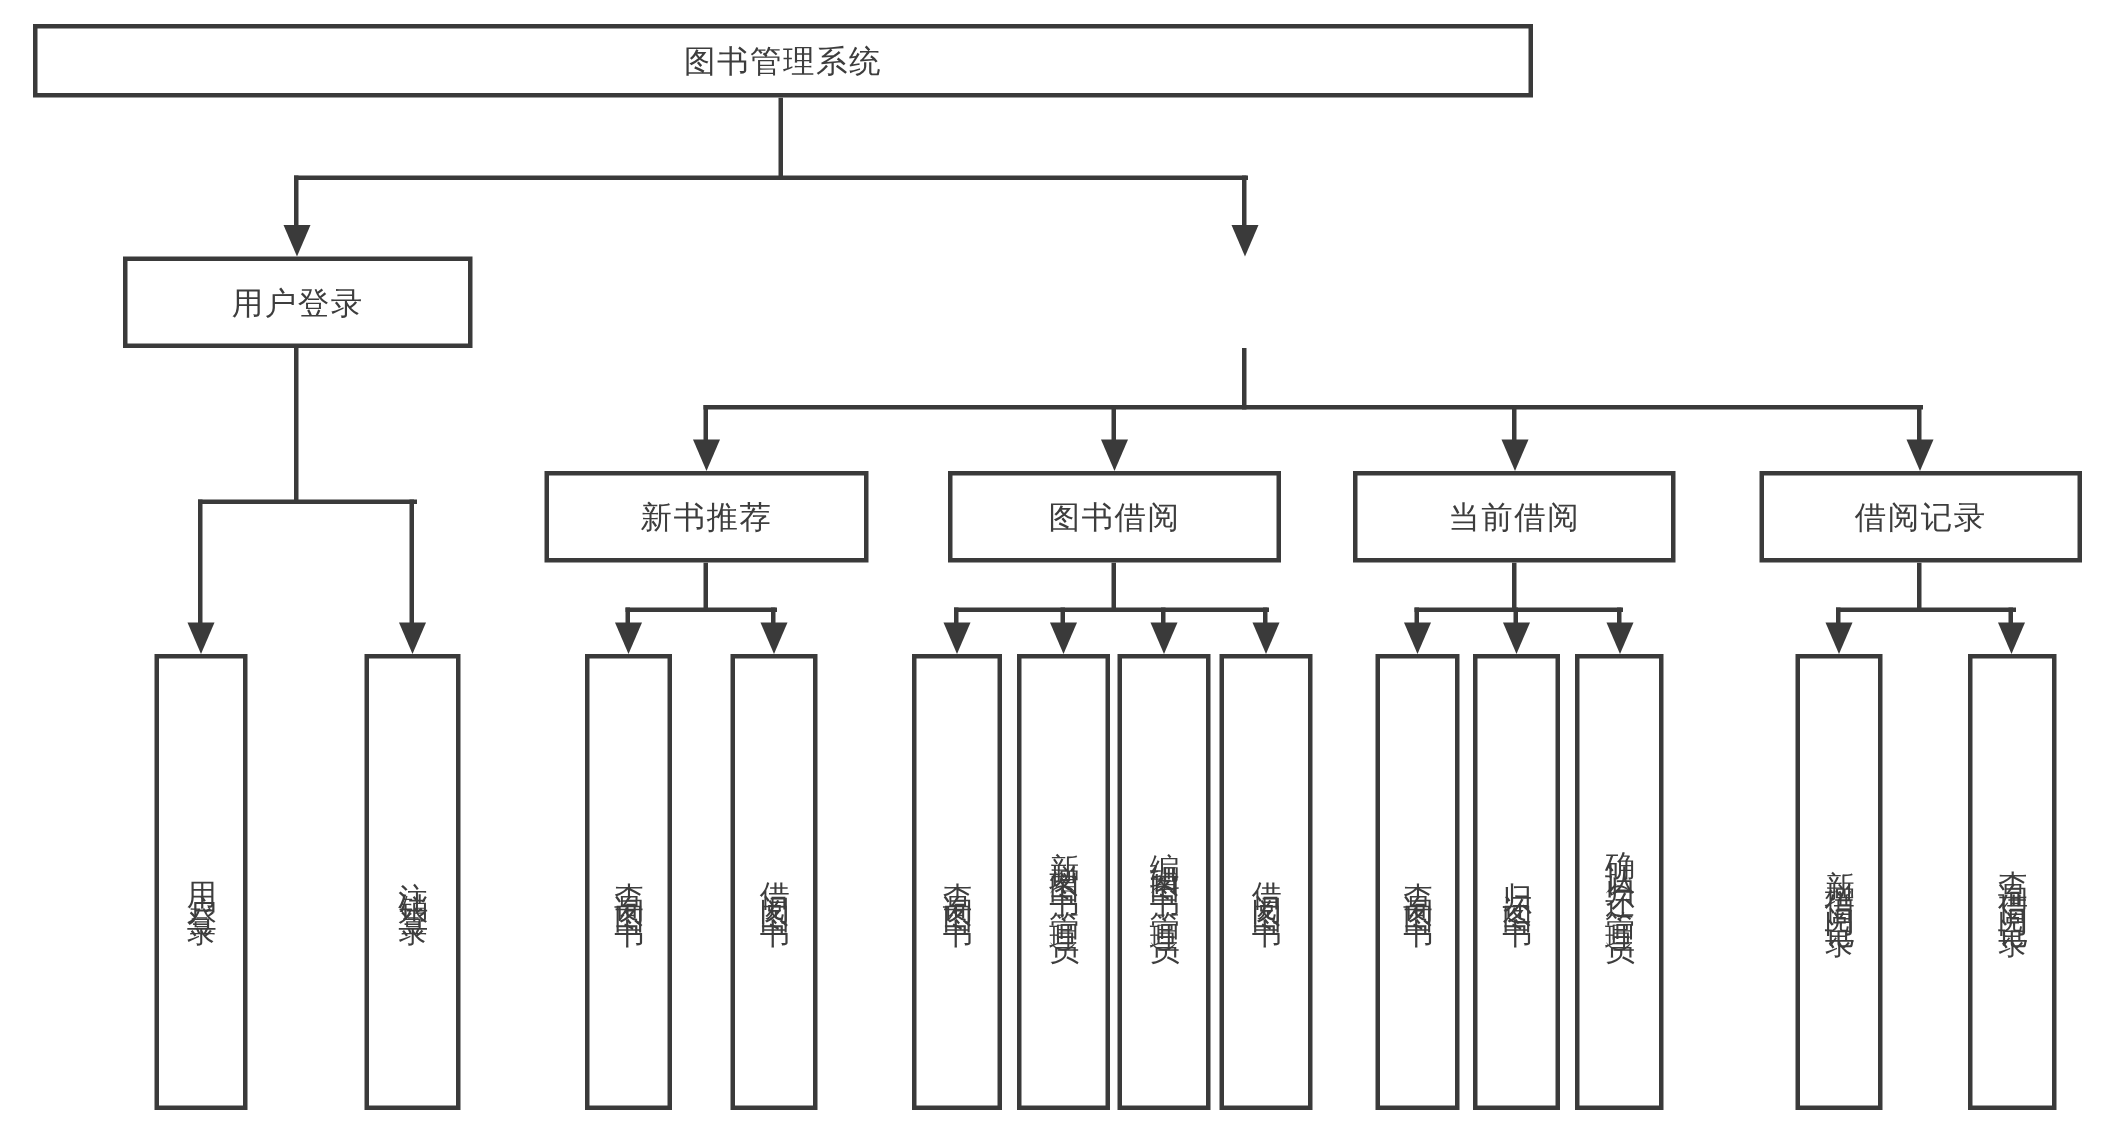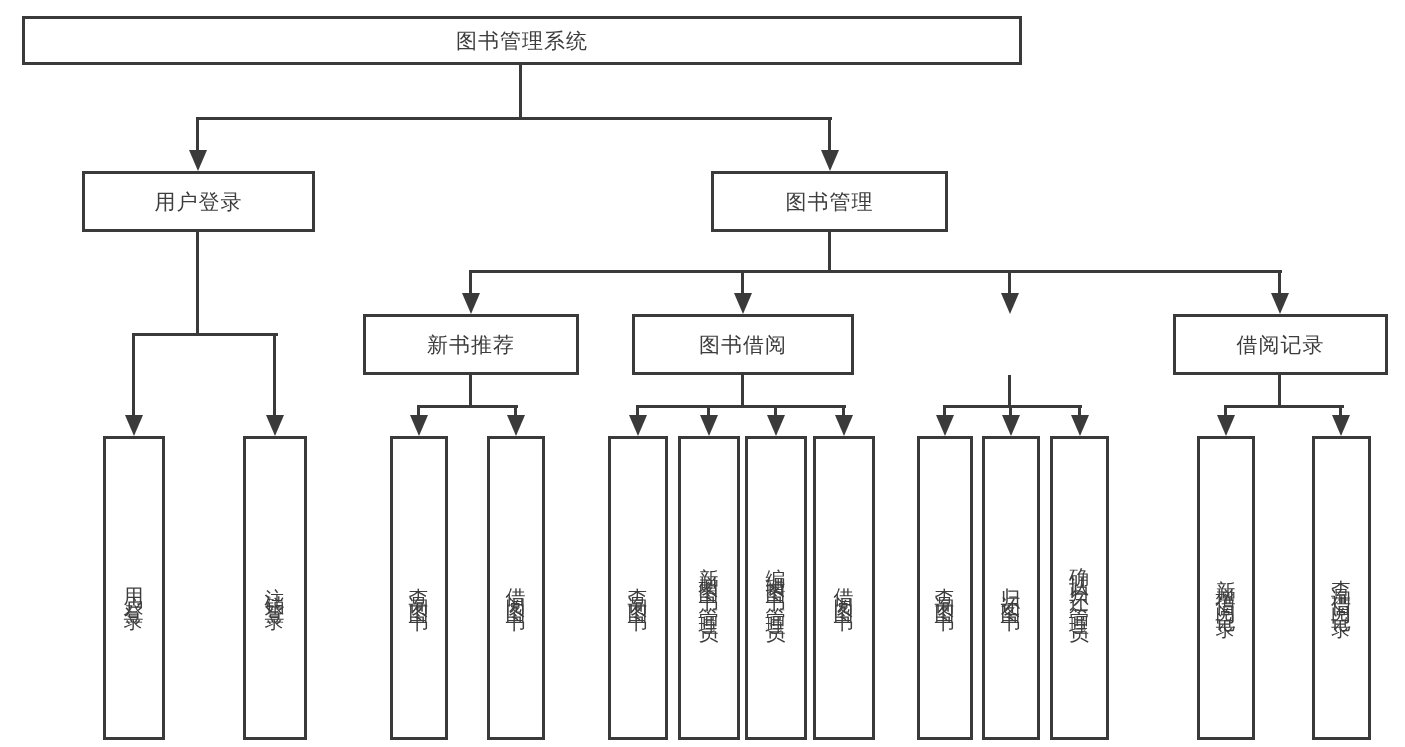--- a/index.html
+++ b/index.html
@@ -57,29 +57,29 @@
 
 <div class="stage">
 
   <div class="node hnode" style="left:22px; top:16px; width:1000px; height:49px;">
     <span>图书管理系统</span>
   </div>
 
   <div class="node hnode" style="left:82px; top:171px; width:233px; height:61px;">
     <span>用户登录</span>
   </div>
-  <div class="node hnode" style="left:711px; top:171px; width:237px; height:61px;">
-    <span>图书管理</span>
-  </div>
 
   <div class="node hnode" style="left:363px; top:314px; width:216px; height:61px;">
     <span>新书推荐</span>
   </div>
   <div class="node hnode" style="left:632px; top:314px; width:222px; height:61px;">
     <span>图书借阅</span>
+  </div>
+  <div class="node hnode" style="left:902px; top:314px; width:215px; height:61px;">
+    <span>当前借阅</span>
   </div>
   <div class="node hnode" style="left:1173px; top:314px; width:215px; height:61px;">
     <span>借阅记录</span>
   </div>
 
   <div class="node" style="left:103px; top:436px; width:62px; height:304px;">
     <span class="vtext">用户登录</span>
   </div>
   <div class="node" style="left:243px; top:436px; width:64px; height:304px;">
     <span class="vtext">注销登录</span>

